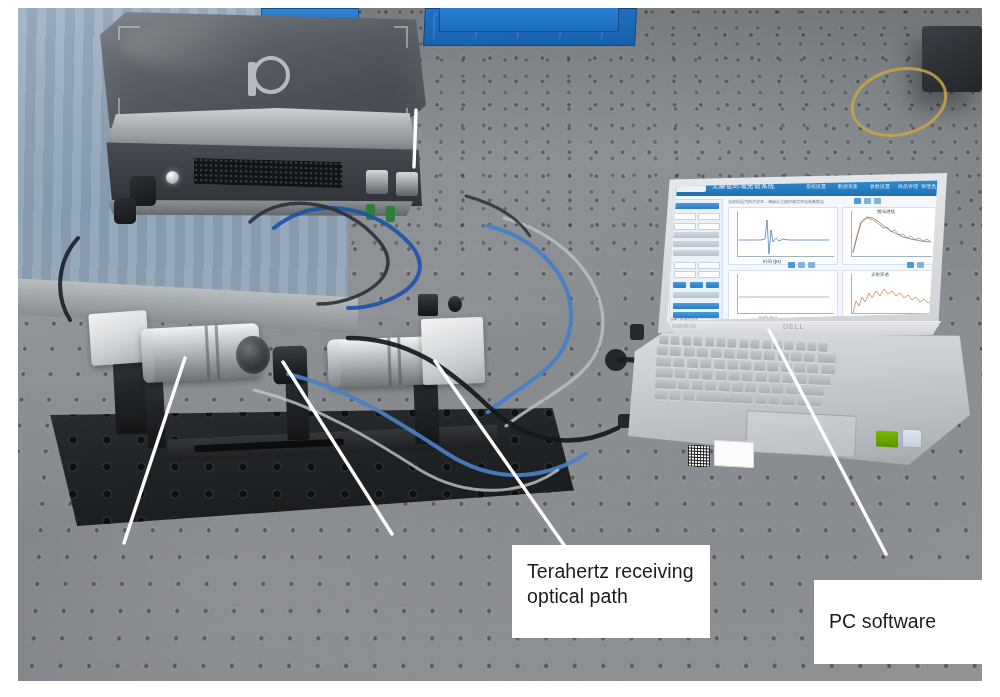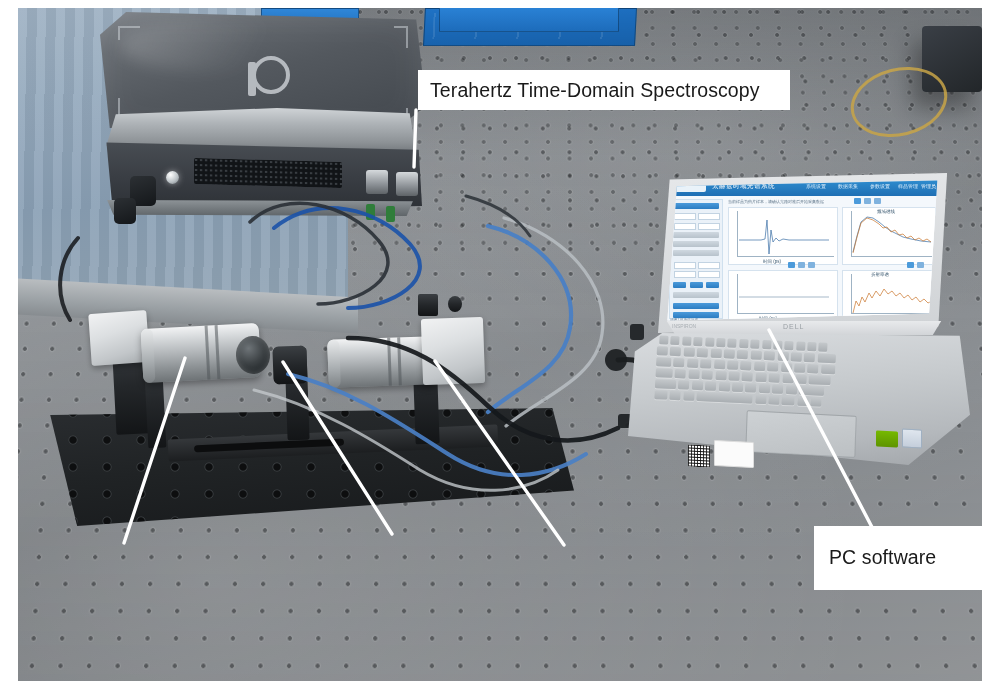--- a/index.html
+++ b/index.html
@@ -635,20 +635,21 @@
   </div>
 
   <svg id="leaders">
     <line x1="416" y1="110" x2="414" y2="167"></line>
     <line x1="185" y1="358" x2="124" y2="543"></line>
     <line x1="283" y1="362" x2="392" y2="534"></line>
     <line x1="435" y1="361" x2="564" y2="545"></line>
     <line x1="769" y1="330" x2="886" y2="554"></line>
   </svg>
 
-  <div class="label" id="label-tds" style="left:418px;top:70px;width:372px;height:40px;padding:8px 12px;">Terahertz  Time-Domain Spectroscopy</div>
-
-
-
-
-  <div class="label" style="left:814px;top:526px;width:168px;height:64px;display:flex;align-items:center;">PC software</div>
+
+
+
+  <div class="label" style="left:512px;top:545px;width:198px;height:93px;">Terahertz receiving
+optical path</div>
+
+  <div class="label" style="left:814px;top:580px;width:168px;height:84px;display:flex;align-items:center;">PC software</div>
 
 </div>
 
 </body></html>

